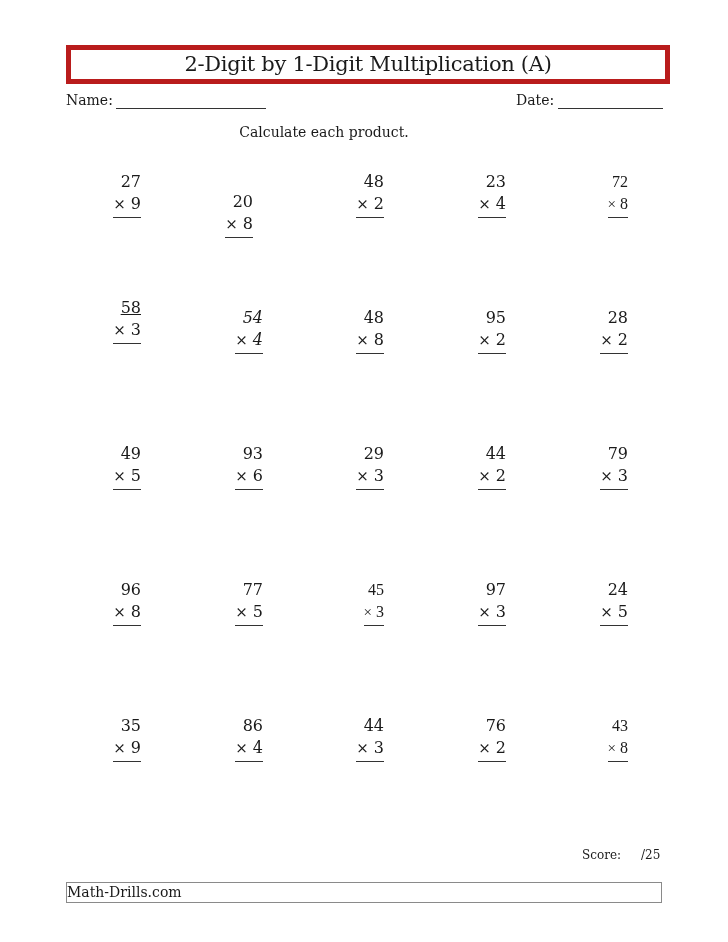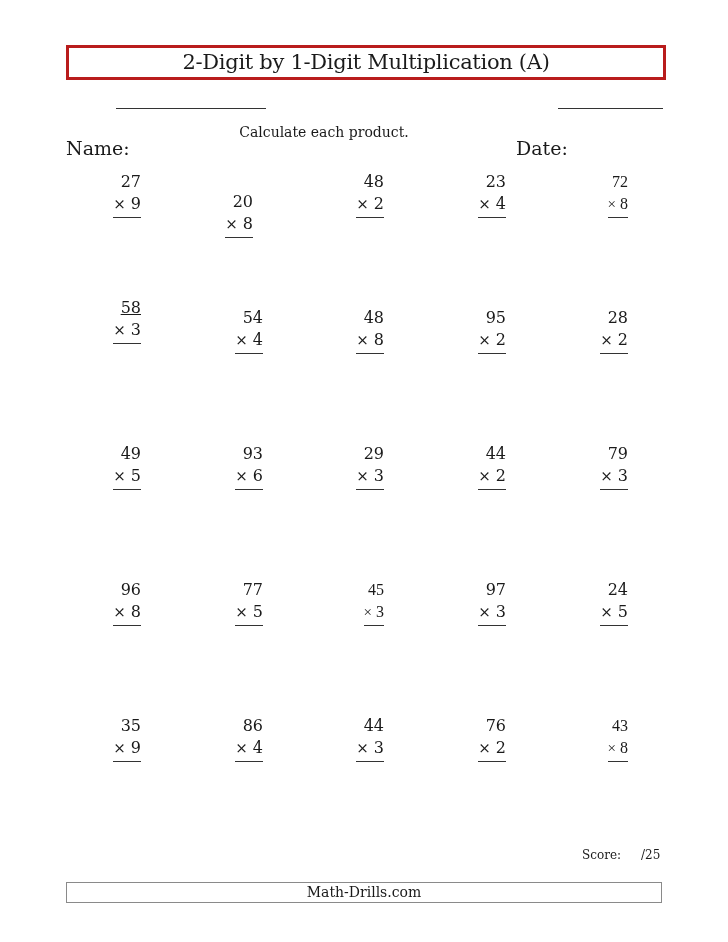--- a/index.html
+++ b/index.html
@@ -2,36 +2,36 @@
 <html><head>
   <meta charset="utf-8">
   <style>
     html, body { margin: 0; padding: 0; }
     body {
       width: 728px; height: 942px; background: #ffffff; position: relative;
       font-family: "DejaVu Serif", "Liberation Serif", serif; color: #1a1a1a; overflow: hidden;
     }
     .title-box {
       position: absolute; left: 66px; top: 45px; width: 594px; height: 29px;
-      border: 3px solid #b91c1c; text-align: center;
+      border: 5px solid #b91c1c; text-align: center;
       font-size: 21px; line-height: 29px; letter-spacing: -0.3px;
     }
-    .label { position: absolute; font-size: 19px; line-height: 16px; margin-top: 48px; }
+    .label { position: absolute; font-size: 14px; line-height: 16px; }
     .blank { position: absolute; border-bottom: 1px solid #333; height: 0; }
     .instructions { position: absolute; left: 0; width: 648px; top: 124px; text-align: center; font-size: 14px; }
     .problem {
       position: absolute; width: 60px; text-align: right;
       font-size: 16px; line-height: 22px;
     }
     .problem .line2 { display: inline-block; border-bottom: 1.5px solid #333; padding-bottom: 2px; }
     .problem .times { font-size: 15px; }
     .score { position: absolute; top: 848px; font-size: 12px; }
     .footer-box {
       position: absolute; left: 66px; top: 882px; width: 594px; height: 19px;
-      border: 1px solid #8a8a8a; text-align: center; font-size: 14px; line-height: 19px;
+      border: 1px solid #8a8a8a; text-align: left; font-size: 14px; line-height: 19px;
     }
   </style>
 </head>
 <body>
 
 <div class="title-box">2-Digit by 1-Digit Multiplication (A)</div>
 
 <span class="label" style="left:66px; top:92px;">Name:</span>
 <div class="blank" style="left:116px; top:108px; width:150px;"></div>
 
@@ -58,21 +58,21 @@
       <div><span class="line2"><span class="times">×</span> <span>4</span></span></div>
     </div>
     <div class="problem" style="left: 568px; top: 171px; font-family: Liberation Serif, serif;">
       <div>72</div>
       <div><span class="line2"><span class="times">×</span> <span>8</span></span></div>
     </div>
     <div class="problem" style="left: 81px; top: 297px; text-decoration: underline;">
       <div>58</div>
       <div><span class="line2"><span class="times">×</span> <span>3</span></span></div>
     </div>
-    <div class="problem" style="left: 203px; top: 307px;">
+    <div class="problem" style="left: 203px; top: 307px; font-style: italic;">
       <div>54</div>
       <div><span class="line2"><span class="times">×</span> <span>4</span></span></div>
     </div>
     <div class="problem" style="left: 324px; top: 307px;">
       <div>48</div>
       <div><span class="line2"><span class="times">×</span> <span>8</span></span></div>
     </div>
     <div class="problem" style="left: 446px; top: 307px;">
       <div>95</div>
       <div><span class="line2"><span class="times">×</span> <span>2</span></span></div>

